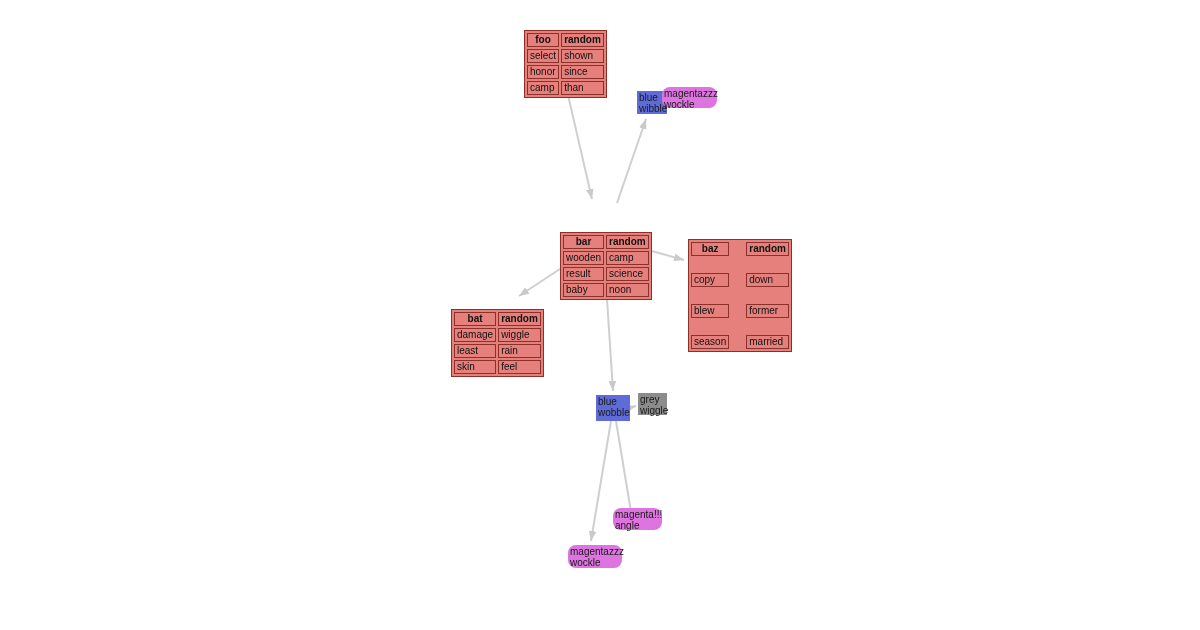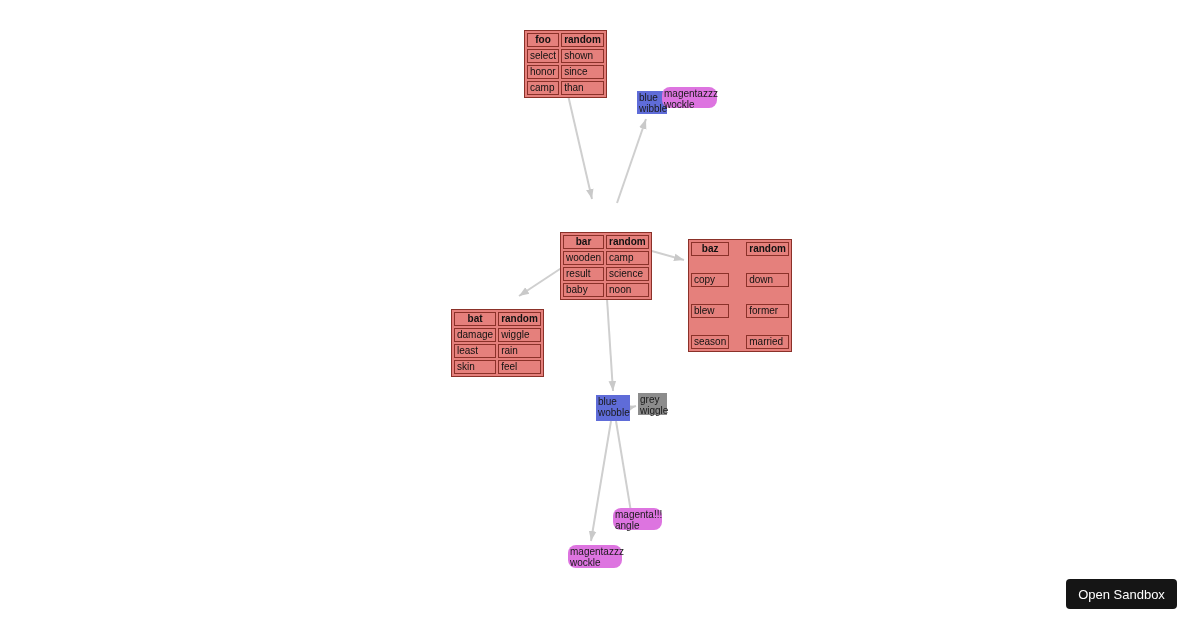--- a/index.html
+++ b/index.html
@@ -149,15 +149,14 @@
   <div class="plain-node node-magenta" style="left:613px; top:508px; width:49px; height:22px;">
     <span>magenta!!!</span>
     <span>angle</span>
   </div>
 
   <div class="plain-node node-magenta" style="left:568px; top:545px; width:54px; height:23px;">
     <span>magentazzz</span>
     <span>wockle</span>
   </div>
 
-  <button class="open-sandbox-btn">Open Sandbox</button>
 
 </div>
 
 </body></html>

